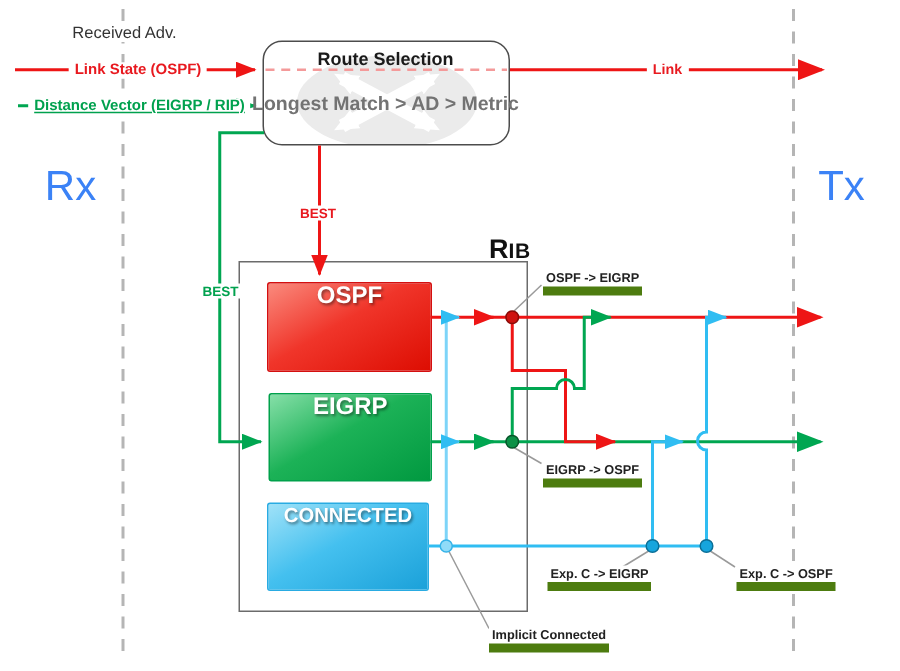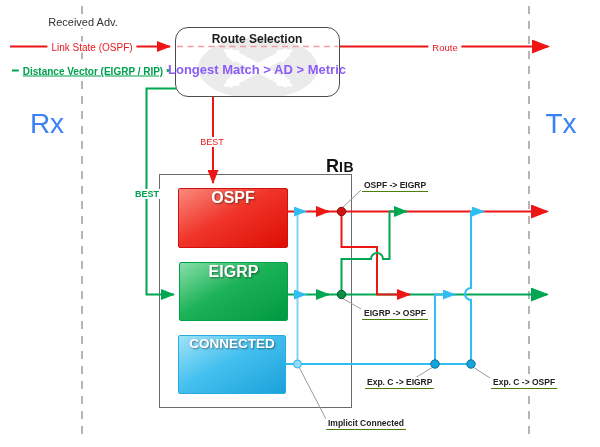--- a/index.html
+++ b/index.html
@@ -26,32 +26,32 @@
                    background:linear-gradient(150deg,#a0e2f8 0%,#44c0ef 45%,#1ba1d9 100%);}
 
   
   svg.lines{position:absolute;left:0;top:0;z-index:2;}
 
   
   .lbl{position:absolute;z-index:3;white-space:nowrap;}
   .center{transform:translate(-50%,-50%);}
   .onln{background:#fff;padding:0 4px;}
   .received{font-size:11px;color:#333;}
-  .red-lbl{color:#e8191f;font-weight:normal;text-align:center;}
+  .red-lbl{color:#e8191f;font-weight:bold;text-align:center;}
   .green-lbl{color:#00a14e;font-weight:bold;}
   .flow-lbl{font-size:10px;}
   .lsas{font-size:9.5px;}
   .best{font-size:9px;padding:0 2px;}
   .rxtx{font-size:28px;font-weight:normal;color:#3b82f6;}
   .rs-title{font-size:12px;font-weight:bold;color:#1a1a1a;}
-  .rs-rule{font-size:13px;font-weight:bold;color:#8b5cf6;}
+  .rs-rule{font-size:13px;font-weight:bold;color:#737373;}
   .rib-lbl{color:#111;font-weight:bold;}
   .rib-lbl .big{font-size:18px;}
   .rib-lbl .small{font-size:14px;letter-spacing:.5px;}
-  .tag{font-size:8.5px;font-weight:bold;color:#222;border-bottom:1px solid #4d7c0f;
+  .tag{font-size:8.5px;font-weight:bold;color:#222;border-bottom:6px solid #4d7c0f;
        padding:0 2px 1px;background:#fff;}
 </style>
 </head>
 <body>
 
 <div class="stage">
 
   <div class="route-box">
     <svg width="165" height="70">
       <defs>
@@ -146,21 +146,21 @@
 
   <div class="lbl center onln red-lbl flow-lbl" style="left:92px;top:47px;">Link State (OSPF)</div>
   <div class="lbl center onln green-lbl flow-lbl" style="left:93px;top:71px;text-decoration:underline;">Distance Vector (EIGRP / RIP)</div>
 
   <div class="lbl center rxtx" style="left:47px;top:124px;">Rx</div>
   <div class="lbl center rxtx" style="left:561px;top:124px;">Tx</div>
 
   <div class="lbl center rs-title" style="left:257px;top:39px;">Route Selection</div>
   <div class="lbl center rs-rule" style="left:257px;top:69px;">Longest Match &gt; AD &gt; Metric</div>
 
-  <div class="lbl center onln red-lbl lsas" style="left:445px;top:47px;">Route</div>
+  <div class="lbl center onln red-lbl lsas" style="left:445px;top:47px;">Link</div>
 
   <div class="lbl center onln red-lbl best" style="left:212px;top:142px;">BEST</div>
   <div class="lbl center onln green-lbl best" style="left:147px;top:194px;">BEST</div>
 
   <div class="lbl rib-lbl" style="left:300px;top:156px;width:54px;text-align:right;"><span class="big">R</span><span class="small">IB</span></div>
 
   <div class="lbl tag" style="left:362px;top:180px;">OSPF -&gt; EIGRP</div>
   <div class="lbl tag" style="left:362px;top:308px;">EIGRP -&gt; OSPF</div>
   <div class="lbl tag" style="left:365px;top:377px;">Exp. C -&gt; EIGRP</div>
   <div class="lbl tag" style="left:491px;top:377px;">Exp. C -&gt; OSPF</div>

